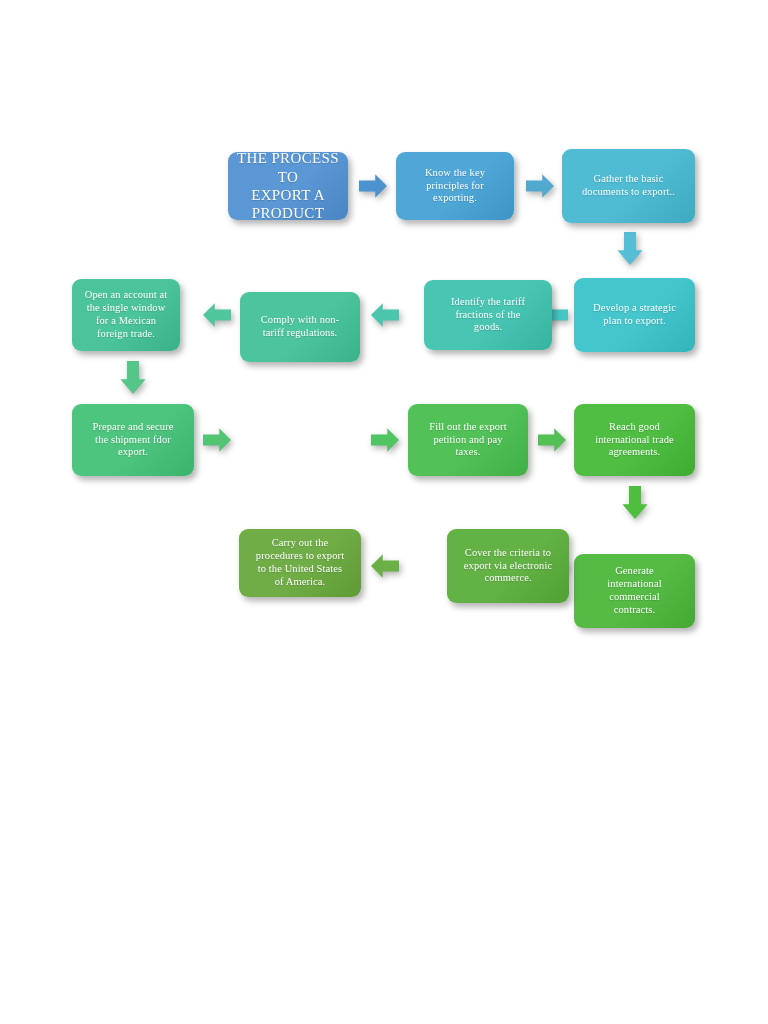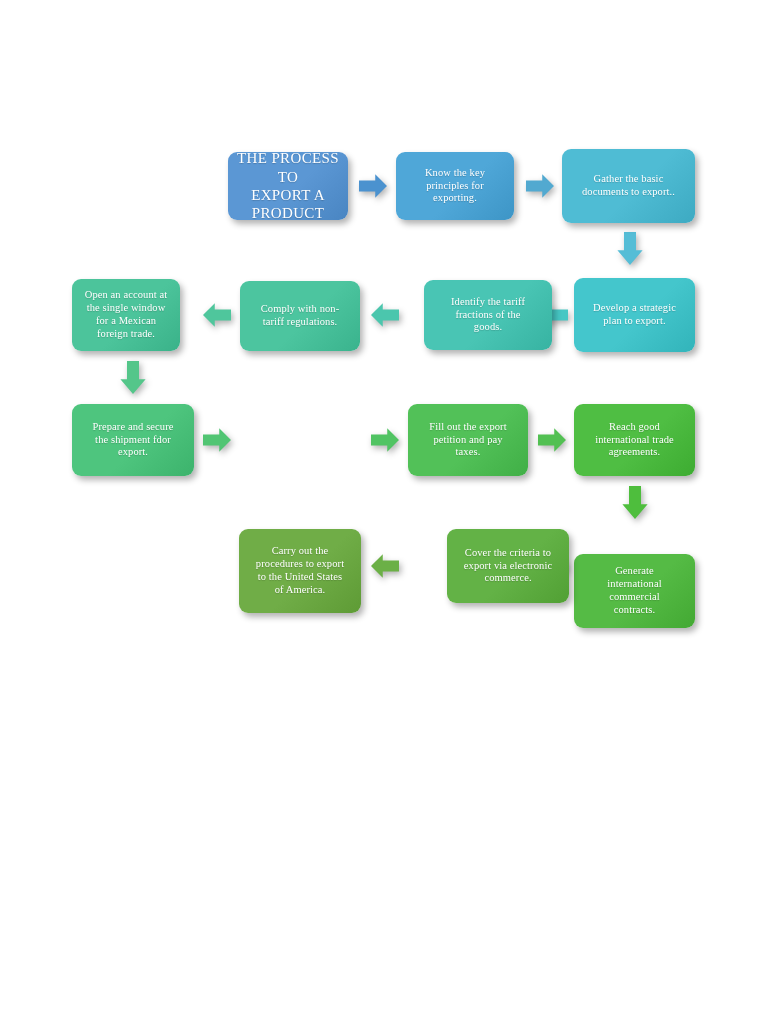--- a/index.html
+++ b/index.html
@@ -124,21 +124,21 @@
     <div class="node" style="left: 396px; top: 152px; width: 118px; height: 68px; background: linear-gradient(135deg, rgb(79, 167, 216) 0%, rgb(79, 167, 216) 55%, rgb(61, 149, 198) 100%);">Know the key
 principles for
 exporting.</div>
     <div class="node" style="left: 562px; top: 149px; width: 133px; height: 74px; background: linear-gradient(135deg, rgb(79, 188, 212) 0%, rgb(79, 188, 212) 55%, rgb(61, 170, 194) 100%);">Gather the basic
 documents to export..</div>
     <div class="node" style="left: 574px; top: 278px; width: 121px; height: 74px; background: linear-gradient(135deg, rgb(68, 198, 204) 0%, rgb(68, 198, 204) 55%, rgb(50, 180, 186) 100%); text-align: center;">Develop a strategic
 plan to export.</div>
     <div class="node" style="left: 424px; top: 280px; width: 128px; height: 70px; background: linear-gradient(135deg, rgb(73, 197, 180) 0%, rgb(73, 197, 180) 55%, rgb(55, 179, 162) 100%);">Identify the tariff
 fractions of the
 goods.</div>
-    <div class="node" style="left: 240px; top: 281px; width: 120px; height: 70px; background: linear-gradient(135deg, rgb(76, 197, 159) 0%, rgb(76, 197, 159) 55%, rgb(58, 179, 141) 100%);">Comply with non-
+    <div class="node" style="left: 240px; top: 292px; width: 120px; height: 70px; background: linear-gradient(135deg, rgb(76, 197, 159) 0%, rgb(76, 197, 159) 55%, rgb(58, 179, 141) 100%);">Comply with non-
 tariff regulations.</div>
     <div class="node" style="left: 72px; top: 279px; width: 108px; height: 72px; background: linear-gradient(135deg, rgb(76, 196, 155) 0%, rgb(76, 196, 155) 55%, rgb(58, 178, 137) 100%);">Open an account at
 the single window
 for a Mexican
 foreign trade.</div>
     <div class="node" style="left: 72px; top: 404px; width: 122px; height: 72px; background: linear-gradient(135deg, rgb(78, 197, 126) 0%, rgb(78, 197, 126) 55%, rgb(60, 179, 108) 100%);">Prepare and secure
 the shipment fdor
 export.</div>
     <div class="node" style="left: 408px; top: 404px; width: 120px; height: 72px; background: linear-gradient(135deg, rgb(82, 193, 88) 0%, rgb(82, 193, 88) 55%, rgb(64, 175, 70) 100%);">Fill out the export
 petition and pay
@@ -146,17 +146,17 @@
     <div class="node" style="left: 574px; top: 404px; width: 121px; height: 72px; background: linear-gradient(135deg, rgb(79, 190, 67) 0%, rgb(79, 190, 67) 55%, rgb(61, 172, 49) 100%);">Reach good
 international trade
 agreements.</div>
     <div class="node" style="left: 574px; top: 554px; width: 121px; height: 74px; background: linear-gradient(135deg, rgb(85, 187, 69) 0%, rgb(85, 187, 69) 55%, rgb(67, 169, 51) 100%);">Generate
 international
 commercial
 contracts.</div>
     <div class="node" style="left: 407px; top: 529px; width: 122px; height: 74px; background: linear-gradient(135deg, rgb(99, 178, 70) 0%, rgb(99, 178, 70) 55%, rgb(81, 160, 52) 100%); margin-left: 40px;">Cover the criteria to
 export via electronic
 commerce.</div>
-    <div class="node" style="left: 239px; top: 529px; width: 122px; height: 84px; background: linear-gradient(135deg, rgb(112, 173, 71) 0%, rgb(112, 173, 71) 55%, rgb(94, 155, 53) 100%); text-align: center;">Carry out the
+    <div class="node" style="left: 239px; top: 529px; width: 122px; height: 68px; background: linear-gradient(135deg, rgb(112, 173, 71) 0%, rgb(112, 173, 71) 55%, rgb(94, 155, 53) 100%); text-align: center;">Carry out the
 procedures to export
 to the United States
 of America.</div>
   </div>
 
 </body></html>

